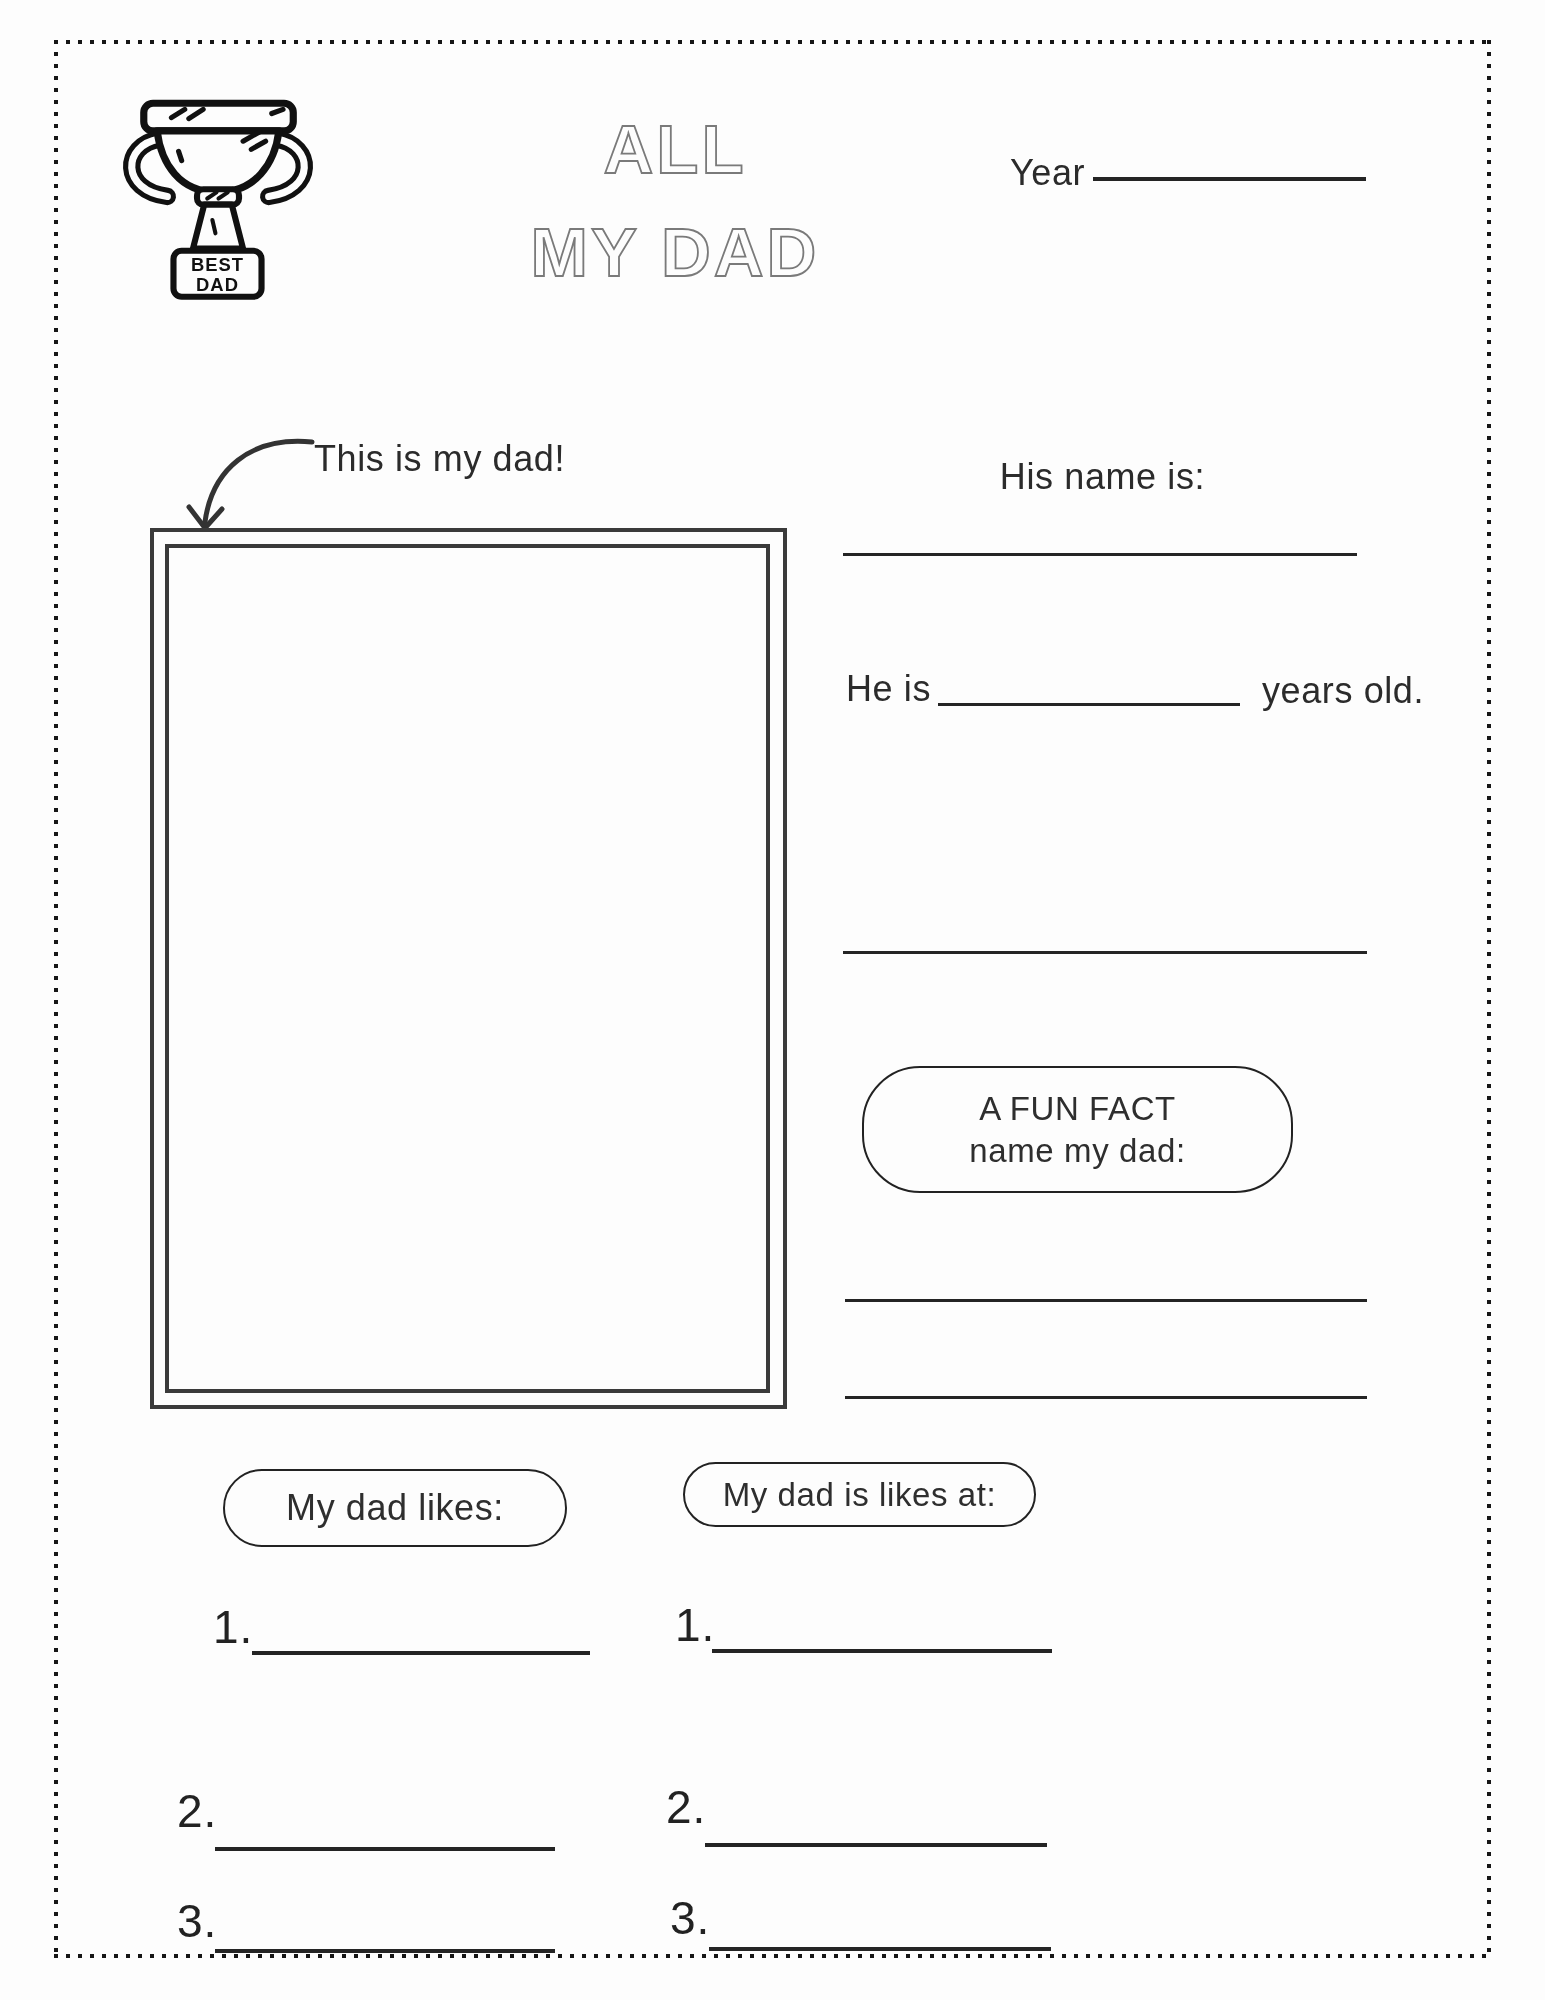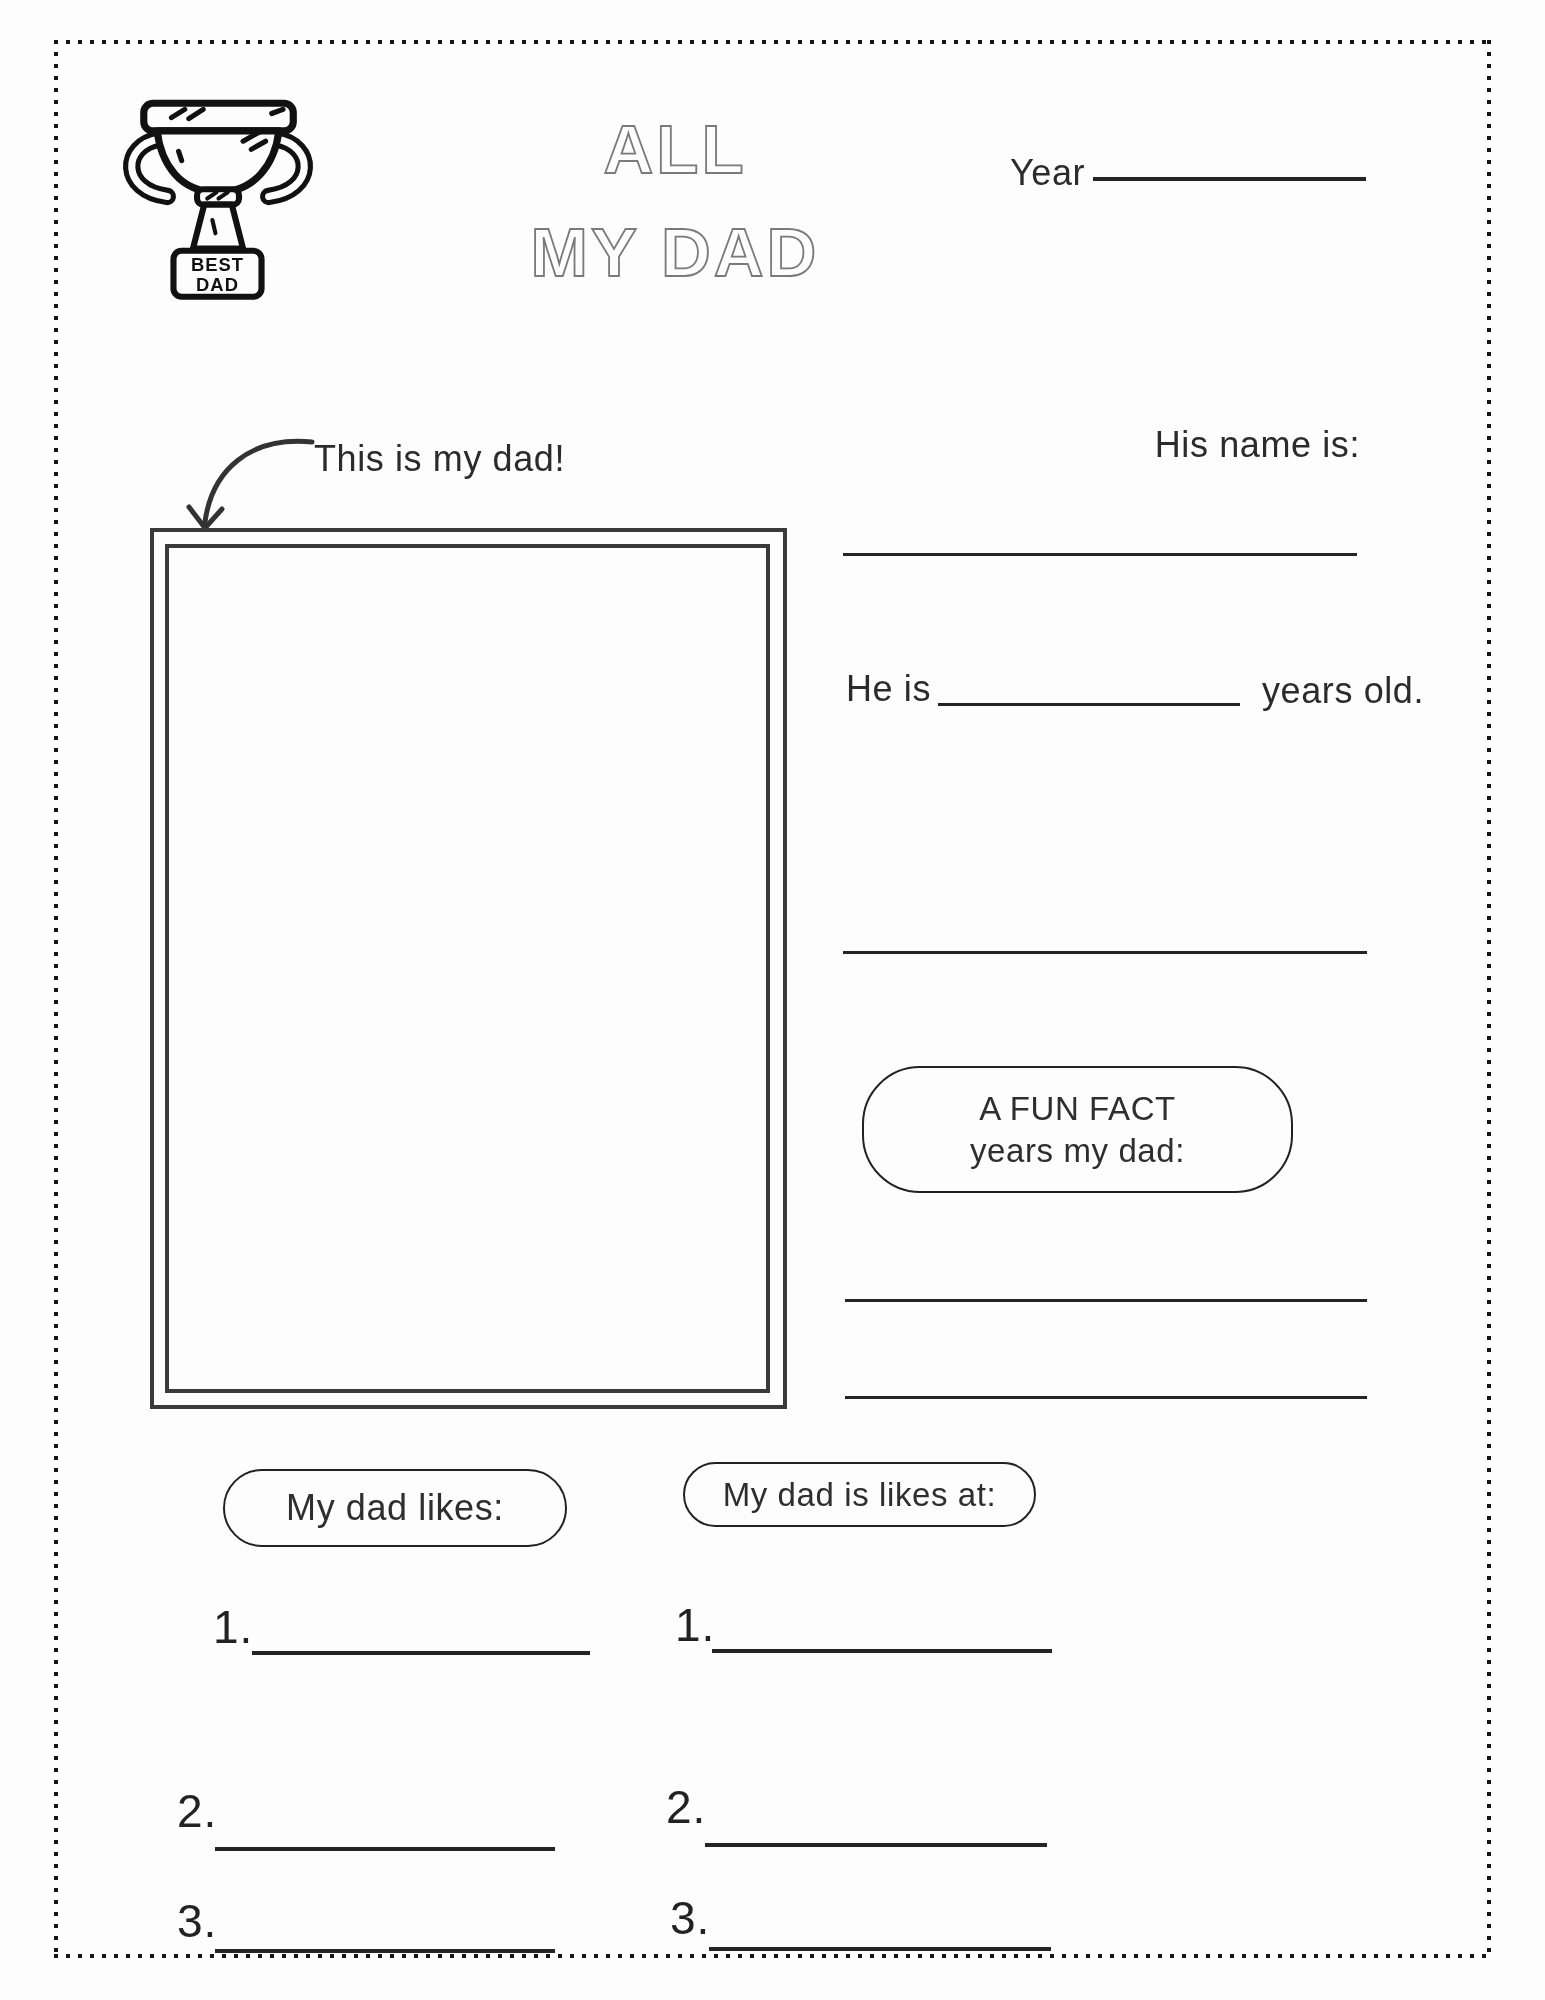--- a/index.html
+++ b/index.html
@@ -18,21 +18,21 @@
   .b-left   { left:54px; top:40px;    height:1918px; }
   .b-right  { left:1487px; top:40px;  height:1918px; }
 
   .title {
     position:absolute; left:330px; top:98px; width:690px; text-align:center;
     font-size:69px; font-weight:700; line-height:103px; letter-spacing:3px;
     color:transparent; -webkit-text-stroke:1.8px #7a7a7a;
   }
 
   .lbl { position:absolute; font-size:36px; letter-spacing:0.6px; color:#2b2b2b; white-space:nowrap; }
-  .center-col { left:845px; width:515px; text-align:right; }
+  .center-col { left:845px; width:515px; text-align:center;margin-top:32px; }
 
   .wline { position:absolute; background:#242424; height:4px; }
   .thin  { height:3px; }
 
   .frame-outer { position:absolute; left:150px; top:528px; width:629px; height:873px;
     border:4px solid #3a3a3a; background:#fdfdfd; }
   .frame-inner { position:absolute; left:165px; top:544px; width:597px; height:841px;
     border:4px solid #3a3a3a; }
 
   .roundbox {
@@ -109,21 +109,21 @@
   <div class="wline thin" style="left:843px; top:553px; width:514px;"></div>
 
   <div class="lbl" style="left:846px; top:668px;">He is</div>
   <div class="wline thin" style="left:938px; top:703px; width:302px;"></div>
   <div class="lbl" style="left:1262px; top:670px;">years old.</div>
 
   <div class="wline thin" style="left:843px; top:951px; width:524px;"></div>
 
   <div class="roundbox fun-fact">
     <div>A FUN FACT</div>
-    <div>years my dad:</div>
+    <div>name my dad:</div>
   </div>
   <div class="wline thin" style="left:845px; top:1299px; width:522px;"></div>
   <div class="wline thin" style="left:845px; top:1396px; width:522px;"></div>
 
   <div class="roundbox pill-likes">
     <div>My dad likes:</div>
   </div>
   <div class="roundbox pill-good">
     <div>My dad is likes at:</div>
   </div>

